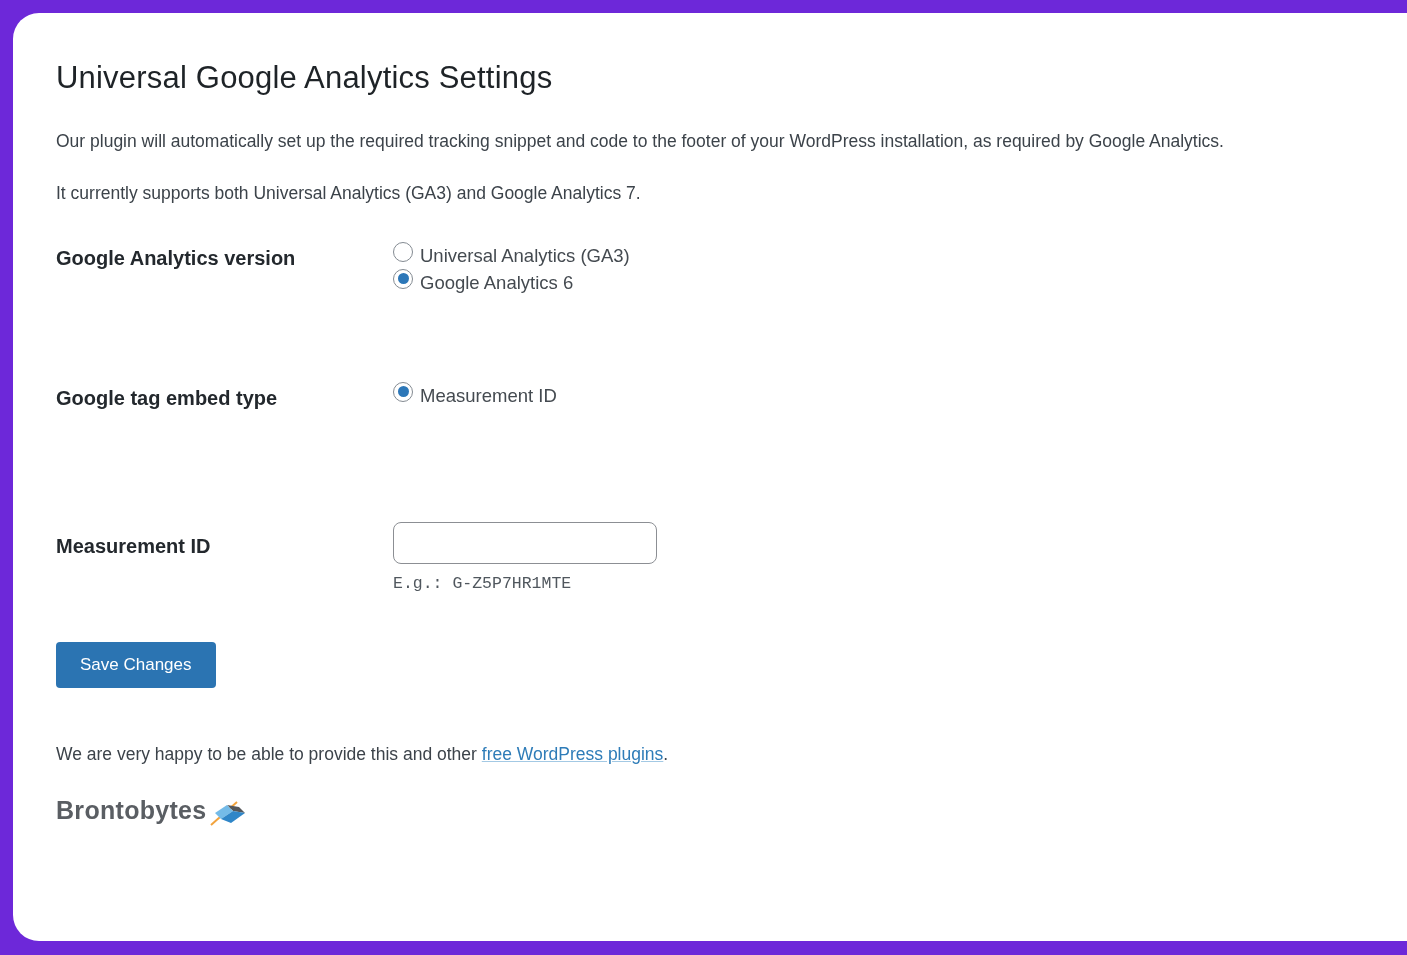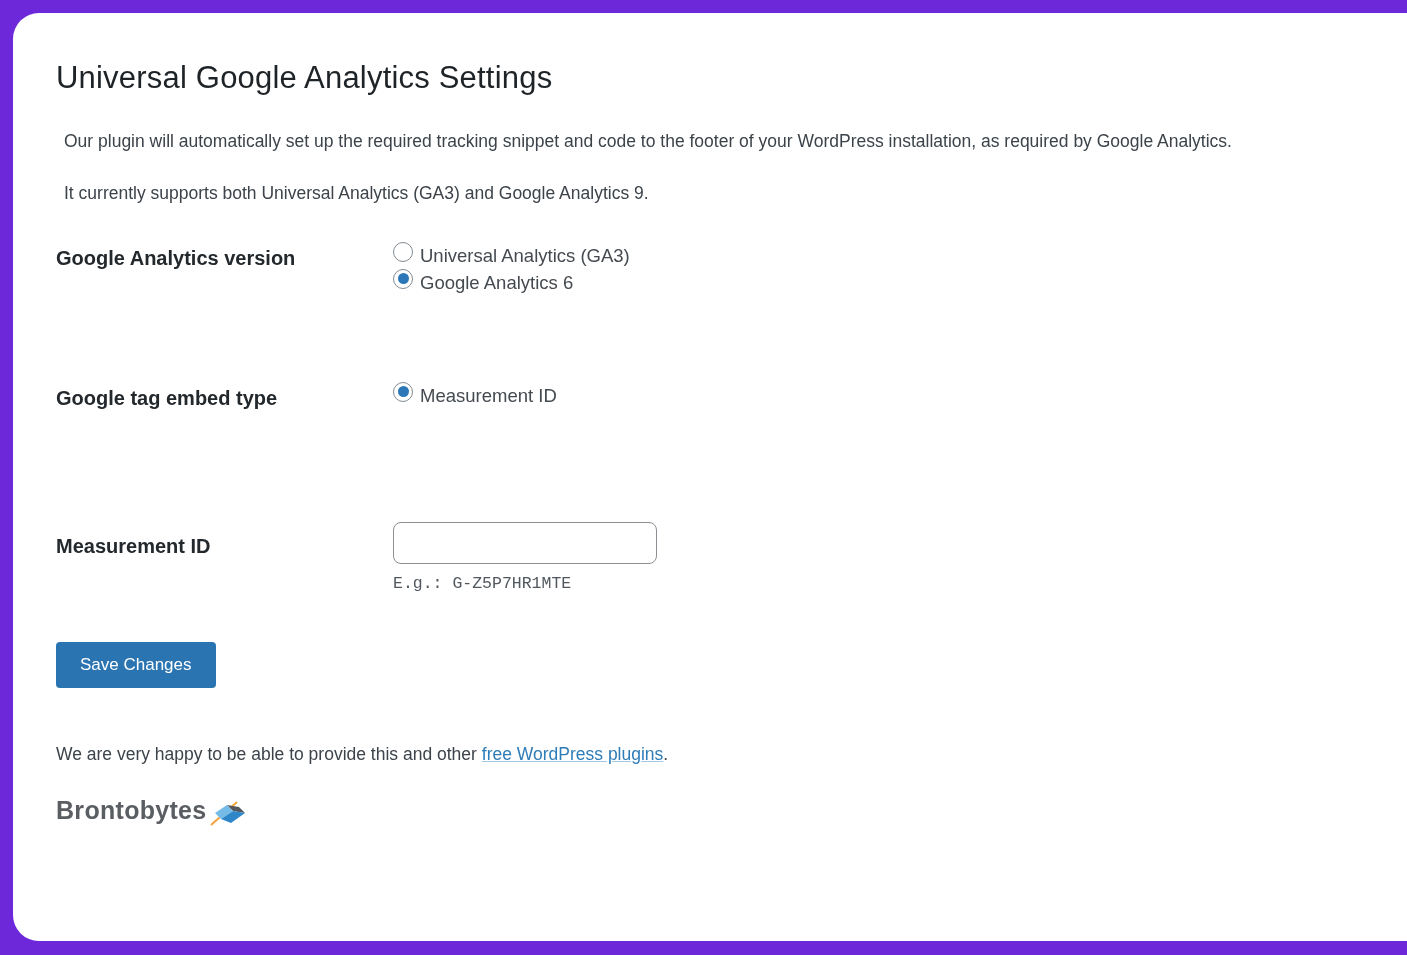--- a/index.html
+++ b/index.html
@@ -1,21 +1,21 @@
 <!DOCTYPE html>
 <html><head>
 <meta charset="utf-8">
 <style>
   html,body{margin:0;padding:0;}
   body{font-family:"Liberation Sans","DejaVu Sans",sans-serif;}
   .page{position:relative;width:1407px;height:955px;background:#6d28d9;overflow:hidden;}
   .card{position:absolute;left:13px;top:13px;width:1420px;height:928px;background:#ffffff;border-radius:26px;}
   .content{padding:46px 40px 0 43px;}
   .page-title{font-size:31px;font-weight:400;color:#1e2327;margin:0;line-height:1.25;letter-spacing:0.2px;}
-  .intro{font-size:17.5px;color:#3c434a;margin:8px;line-height:1.4;}
+  .intro{font-size:17.5px;color:#3c434a;margin:0;line-height:1.4;}
   .intro.first{margin-top:31px;}
   .intro.second{margin-top:28px;}
   .form-table{margin-top:36px;}
   .form-row{display:flex;align-items:flex-start;min-height:140px;}
   .form-row.last{min-height:92px;}
   .row-label{width:337px;flex:0 0 337px;font-size:20px;font-weight:600;color:#23282d;padding-top:3px;line-height:1.3;}
   .row-label.with-input{padding-top:11px;}
   .row-control{flex:1;}
   .radio-option{display:flex;align-items:flex-start;line-height:27px;cursor:pointer;}
   .radio-circle{width:20px;height:20px;border-radius:50%;border:1.5px solid #848b92;background:#fff;box-sizing:border-box;margin-right:7px;flex:0 0 20px;position:relative;}
@@ -36,21 +36,21 @@
 </head>
 <body>
 
 <div class="page">
   <div class="card">
     <div class="content">
 
       <h1 class="page-title">Universal Google Analytics Settings</h1>
 
       <p class="intro first">Our plugin will automatically set up the required tracking snippet and code to the footer of your WordPress installation, as required by Google Analytics.</p>
-      <p class="intro second">It currently supports both Universal Analytics (GA3) and Google Analytics 9.</p>
+      <p class="intro second">It currently supports both Universal Analytics (GA3) and Google Analytics 7.</p>
 
       <div class="form-table">
 
         <div class="form-row">
           <div class="row-label">Google Analytics version</div>
           <div class="row-control">
             <div class="radio-option">
               <span class="radio-circle"></span>
               <span class="radio-text">Universal Analytics (GA3)</span>
             </div>

